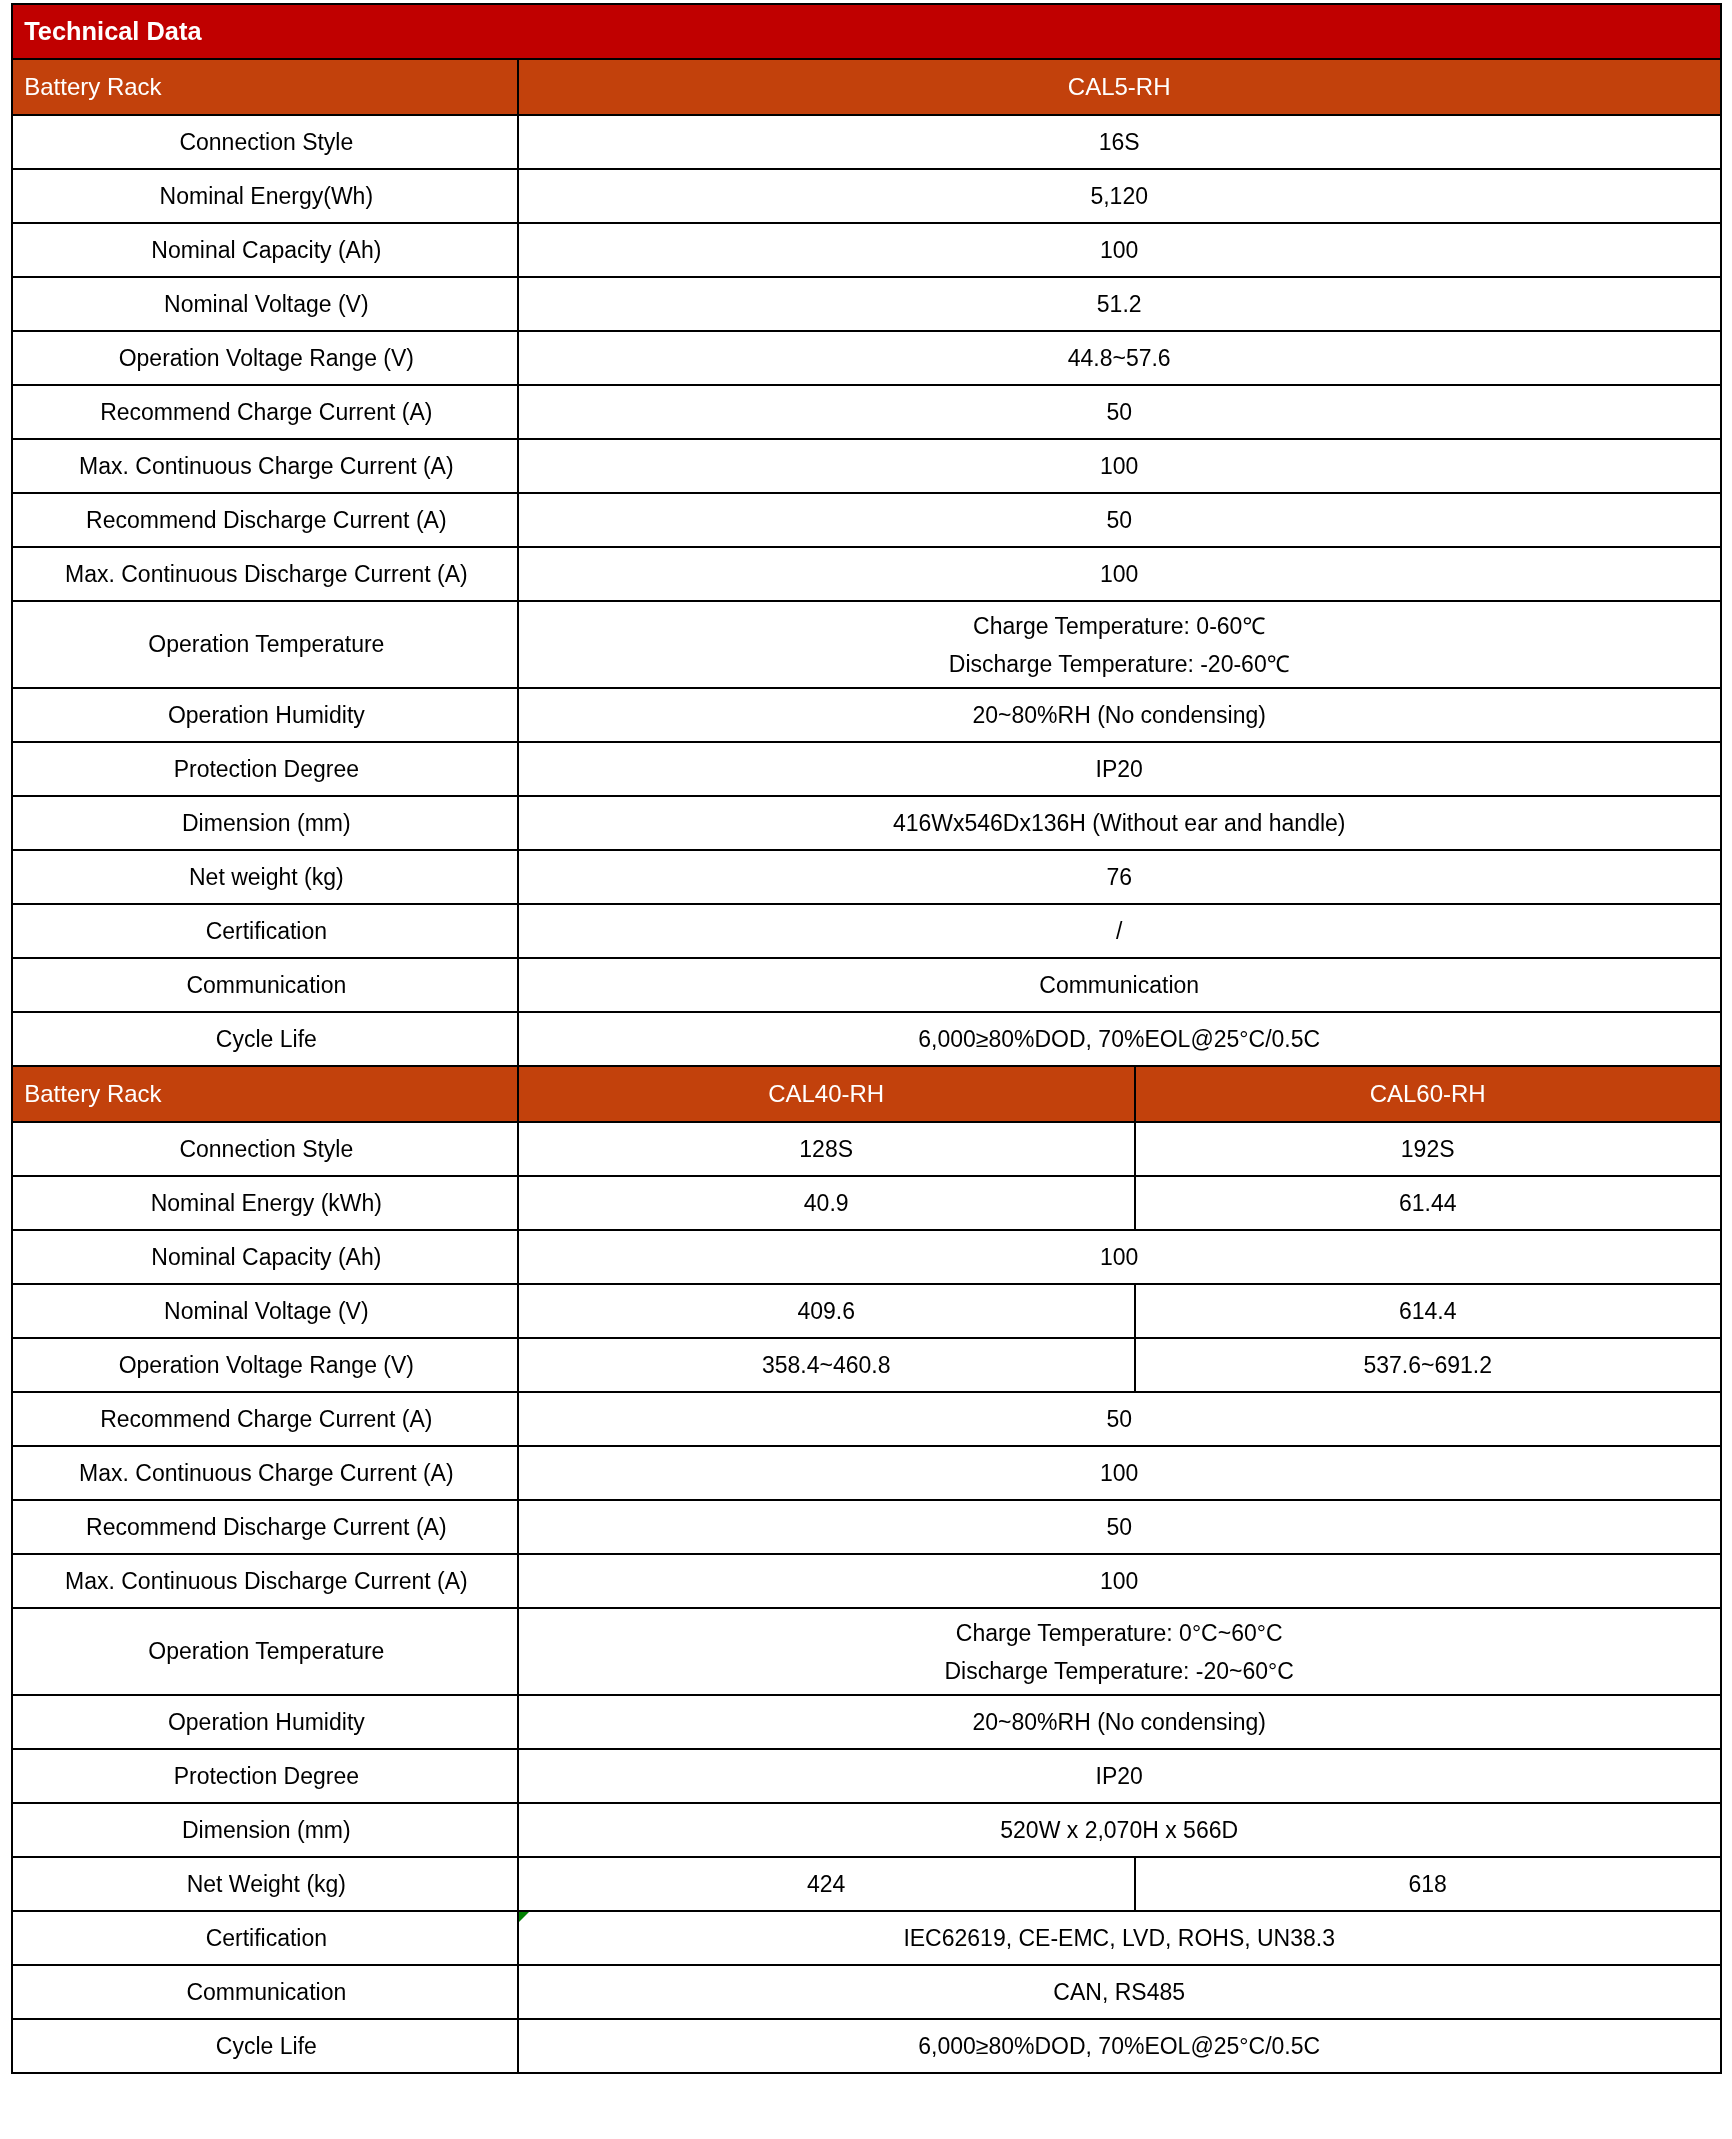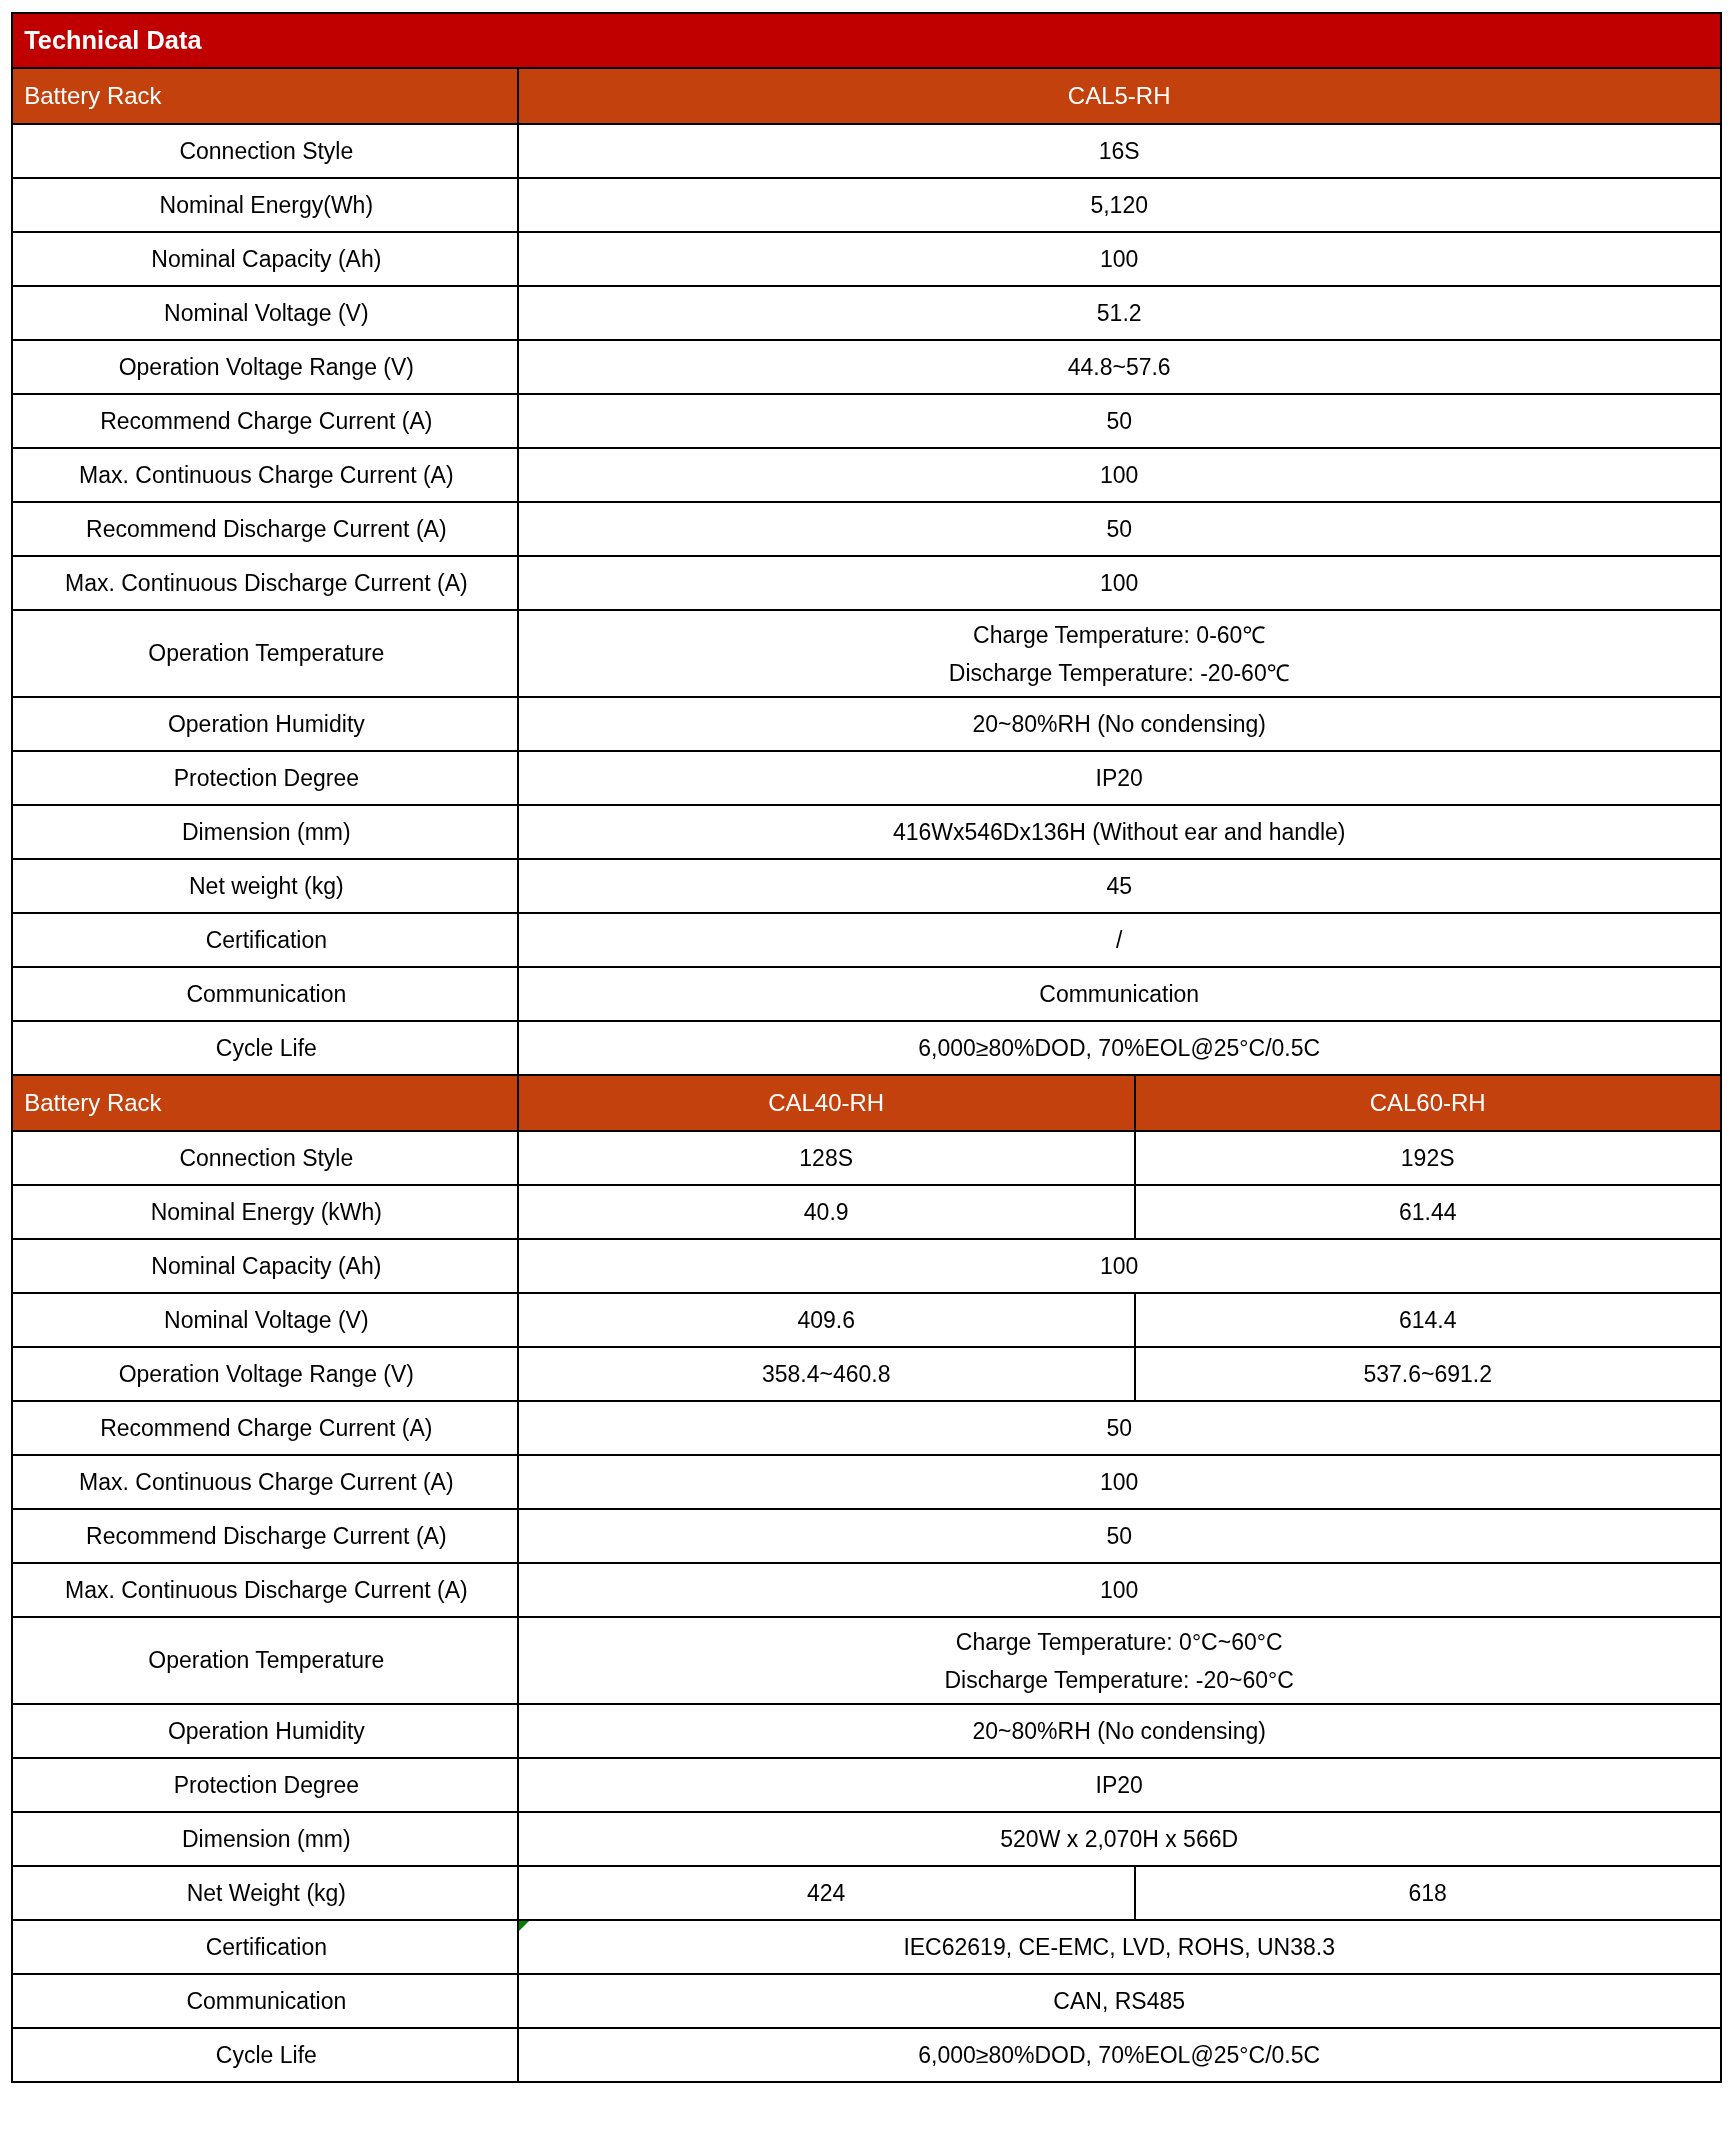--- a/index.html
+++ b/index.html
@@ -7,21 +7,21 @@
     padding: 0;
     background: #ffffff;
     width: 1733px;
     height: 2140px;
     font-family: "Liberation Sans", sans-serif;
     color: #000000;
   }
   .sheet {
     position: absolute;
     left: 10.7px;
-    top: 12px;
+    top: 3px;
     width: 1709px;
   }
   table.spec {
     border-collapse: collapse;
     table-layout: fixed;
     width: 1709px;
   }
   td {
     border: 2.5px solid #000000;
     font-size: 23px;
@@ -153,21 +153,21 @@
     <tr>
       <td class="lbl">Protection Degree</td>
       <td class="val" colspan="2">IP20</td>
     </tr>
     <tr>
       <td class="lbl">Dimension (mm)</td>
       <td class="val" colspan="2">416Wx546Dx136H (Without ear and handle)</td>
     </tr>
     <tr>
       <td class="lbl">Net weight (kg)</td>
-      <td class="val" colspan="2">45</td>
+      <td class="val" colspan="2">76</td>
     </tr>
     <tr>
       <td class="lbl">Certification</td>
       <td class="val" colspan="2">/</td>
     </tr>
     <tr>
       <td class="lbl">Communication</td>
       <td class="val" colspan="2">Communication</td>
     </tr>
     <tr>

